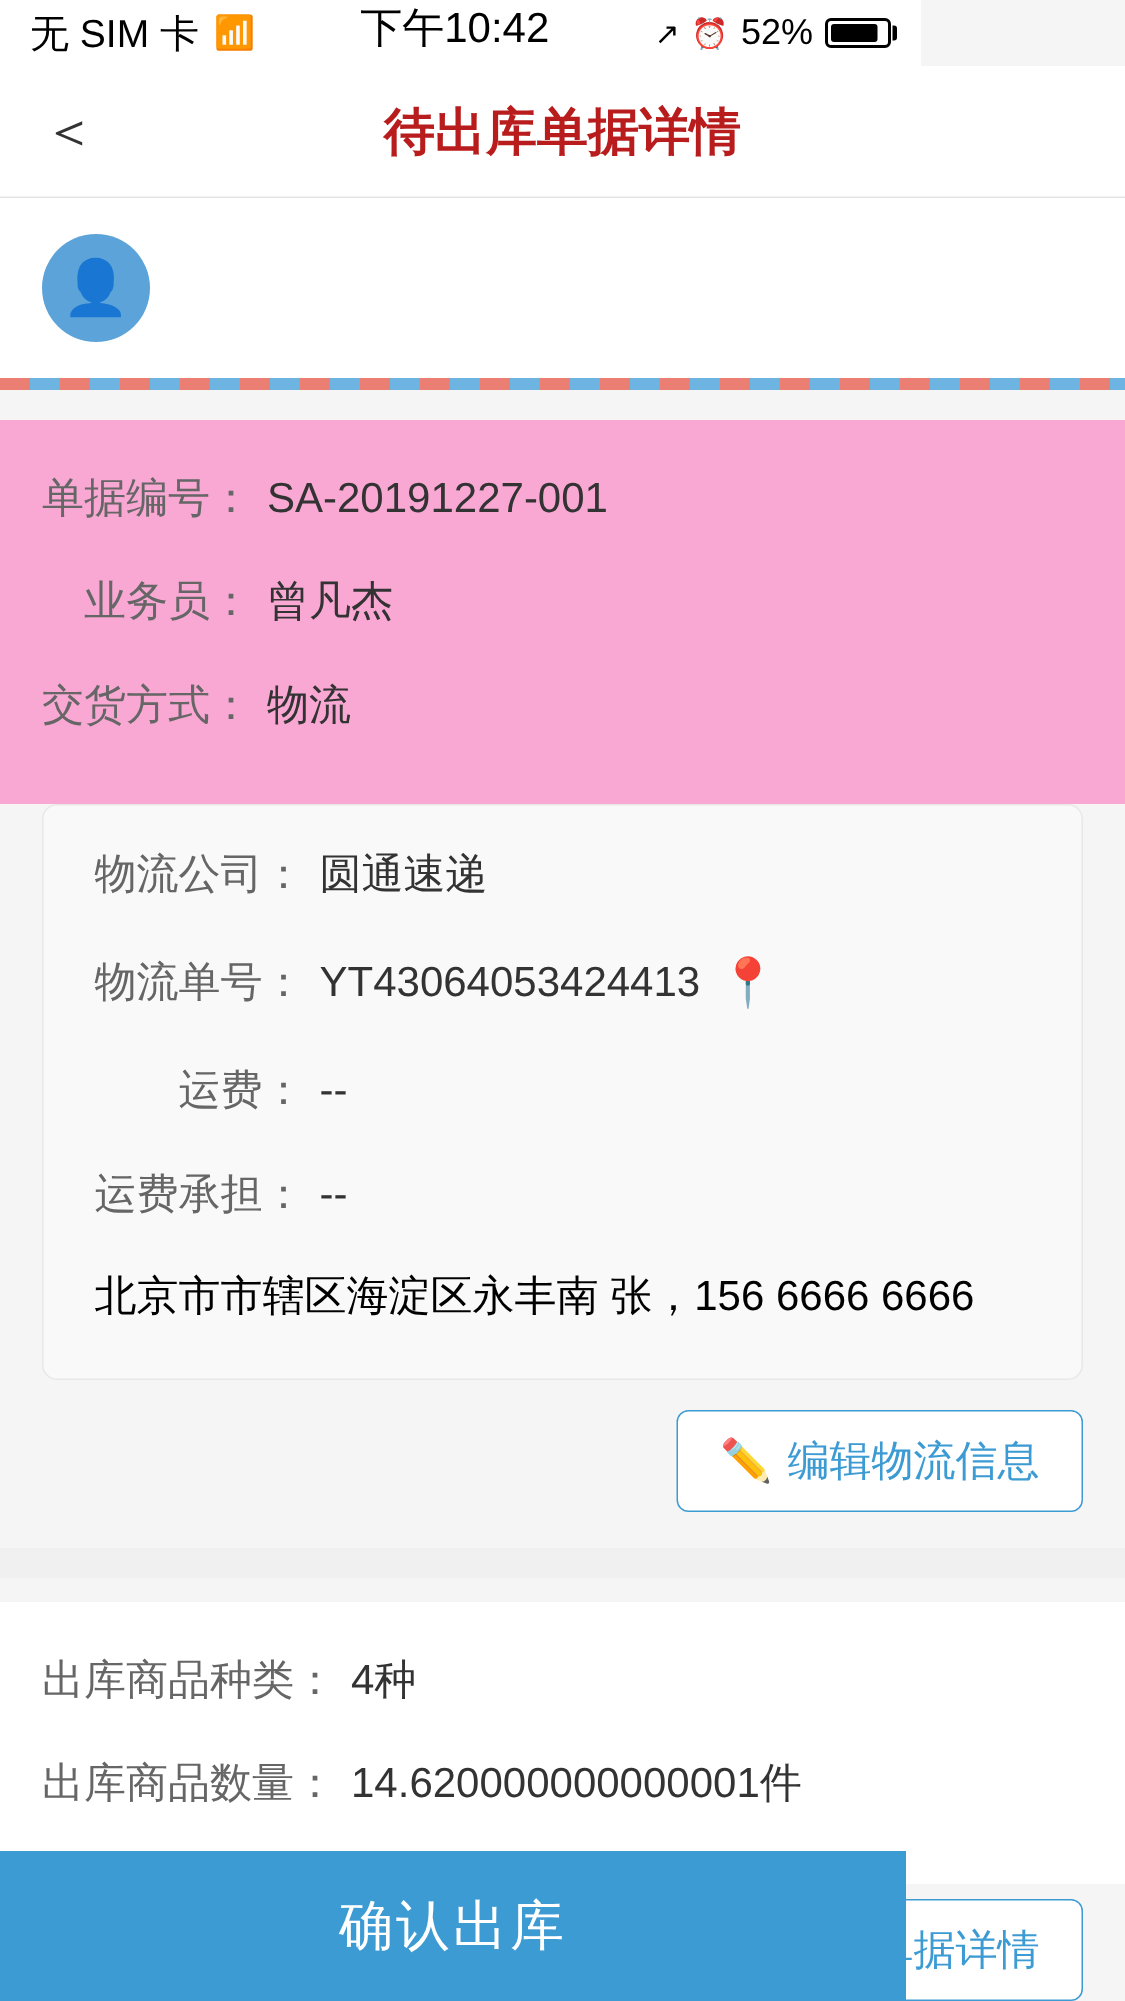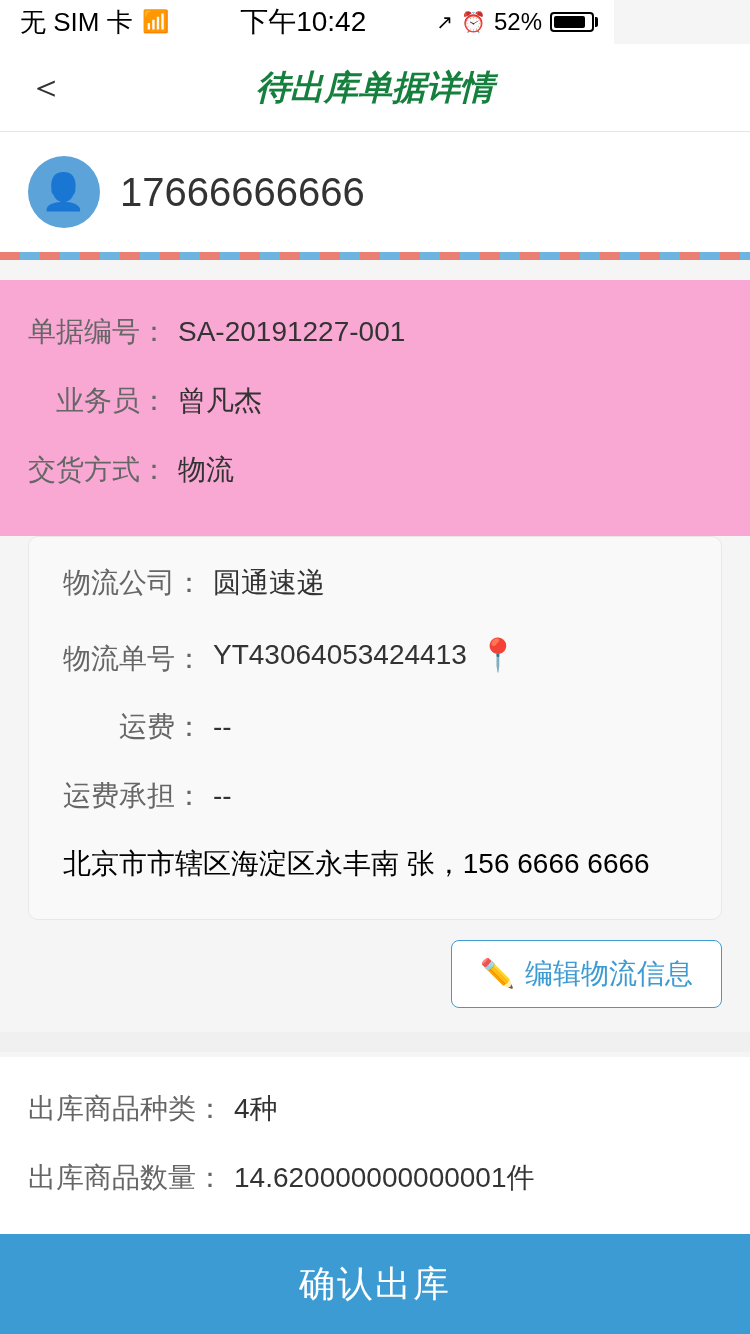--- a/index.html
+++ b/index.html
@@ -13,21 +13,20 @@
       color: #333;
       position: relative;
     }
 
     
     .status-bar {
       width: 614px;
       height: 44px;
       background: #fff;
       display: flex;
-      align-items: center;
       justify-content: space-between;
       padding: 0 20px;
       font-size: 26px;
       color: #000;
     }
     .status-left { display: flex; align-items: center; gap: 10px; }
     .status-right { display: flex; align-items: center; gap: 8px; font-size: 24px; }
     .wifi-icon { font-size: 22px; }
     .battery-bar {
       width: 44px; height: 20px;
@@ -70,22 +69,21 @@
     .nav-back {
       position: absolute;
       left: 28px;
       font-size: 36px;
       color: #333;
       cursor: pointer;
     }
     .nav-title {
       font-size: 34px;
       font-weight: 600;
-      color: #15803d;
-      font-style: italic;
+      color: #b91c1c;
     }
 
     
     .customer-header {
       background: #fff;
       padding: 24px 28px;
       display: flex;
       align-items: center;
       gap: 20px;
     }
@@ -144,21 +142,21 @@
     
     .logistics-card {
       background: #f9f9f9;
       border: 1px solid #e8e8e8;
       border-radius: 10px;
       margin: 0 28px 20px 28px;
       padding: 24px 24px 10px 24px;
     }
     .logistics-row {
       display: flex;
-      align-items: flex-end;
+      align-items: center;
       margin-bottom: 24px;
       font-size: 28px;
       line-height: 1.6;
     }
     .logistics-label {
       color: #666;
       min-width: 150px;
       text-align: right;
       flex-shrink: 0;
     }
@@ -203,21 +201,21 @@
     
     .section-divider {
       height: 20px;
       background: #f0f0f0;
     }
 
     
     .product-section {
       background: #fff;
       padding: 30px 28px 20px 28px;
-      margin-top: 5px;
+      margin-top: 16px;
     }
 
     
     .detail-btn-wrap {
       display: flex;
       justify-content: flex-end;
       padding: 10px 28px 24px 28px;
     }
     .detail-btn {
       border: 1px solid #3d9bd4;
@@ -230,21 +228,21 @@
       gap: 10px;
       background: #fff;
       cursor: pointer;
     }
 
     
     .confirm-btn {
       position: fixed;
       bottom: 0;
       left: 0;
-      width: 750px;
+      width: 604px;
       height: 100px;
       background: #3d9bd4;
       color: #fff;
       font-size: 36px;
       font-weight: 500;
       display: flex;
       align-items: center;
       justify-content: center;
       cursor: pointer;
       letter-spacing: 2px;
@@ -271,21 +269,20 @@
 
 <div class="nav-bar">
   <span class="nav-back">＜</span>
   <span class="nav-title">待出库单据详情</span>
 </div>
 
 <div class="customer-header">
   <div class="avatar-circle">
     <span>👤</span>
   </div>
-  <span class="customer-phone">17666666666</span>
 </div>
 
 <div class="dashed-divider"></div>
 
 <div class="info-section">
   <div class="info-row">
     <span class="info-label">单据编号：</span>
     <span class="info-value">SA-20191227-001</span>
   </div>
   <div class="info-row">

